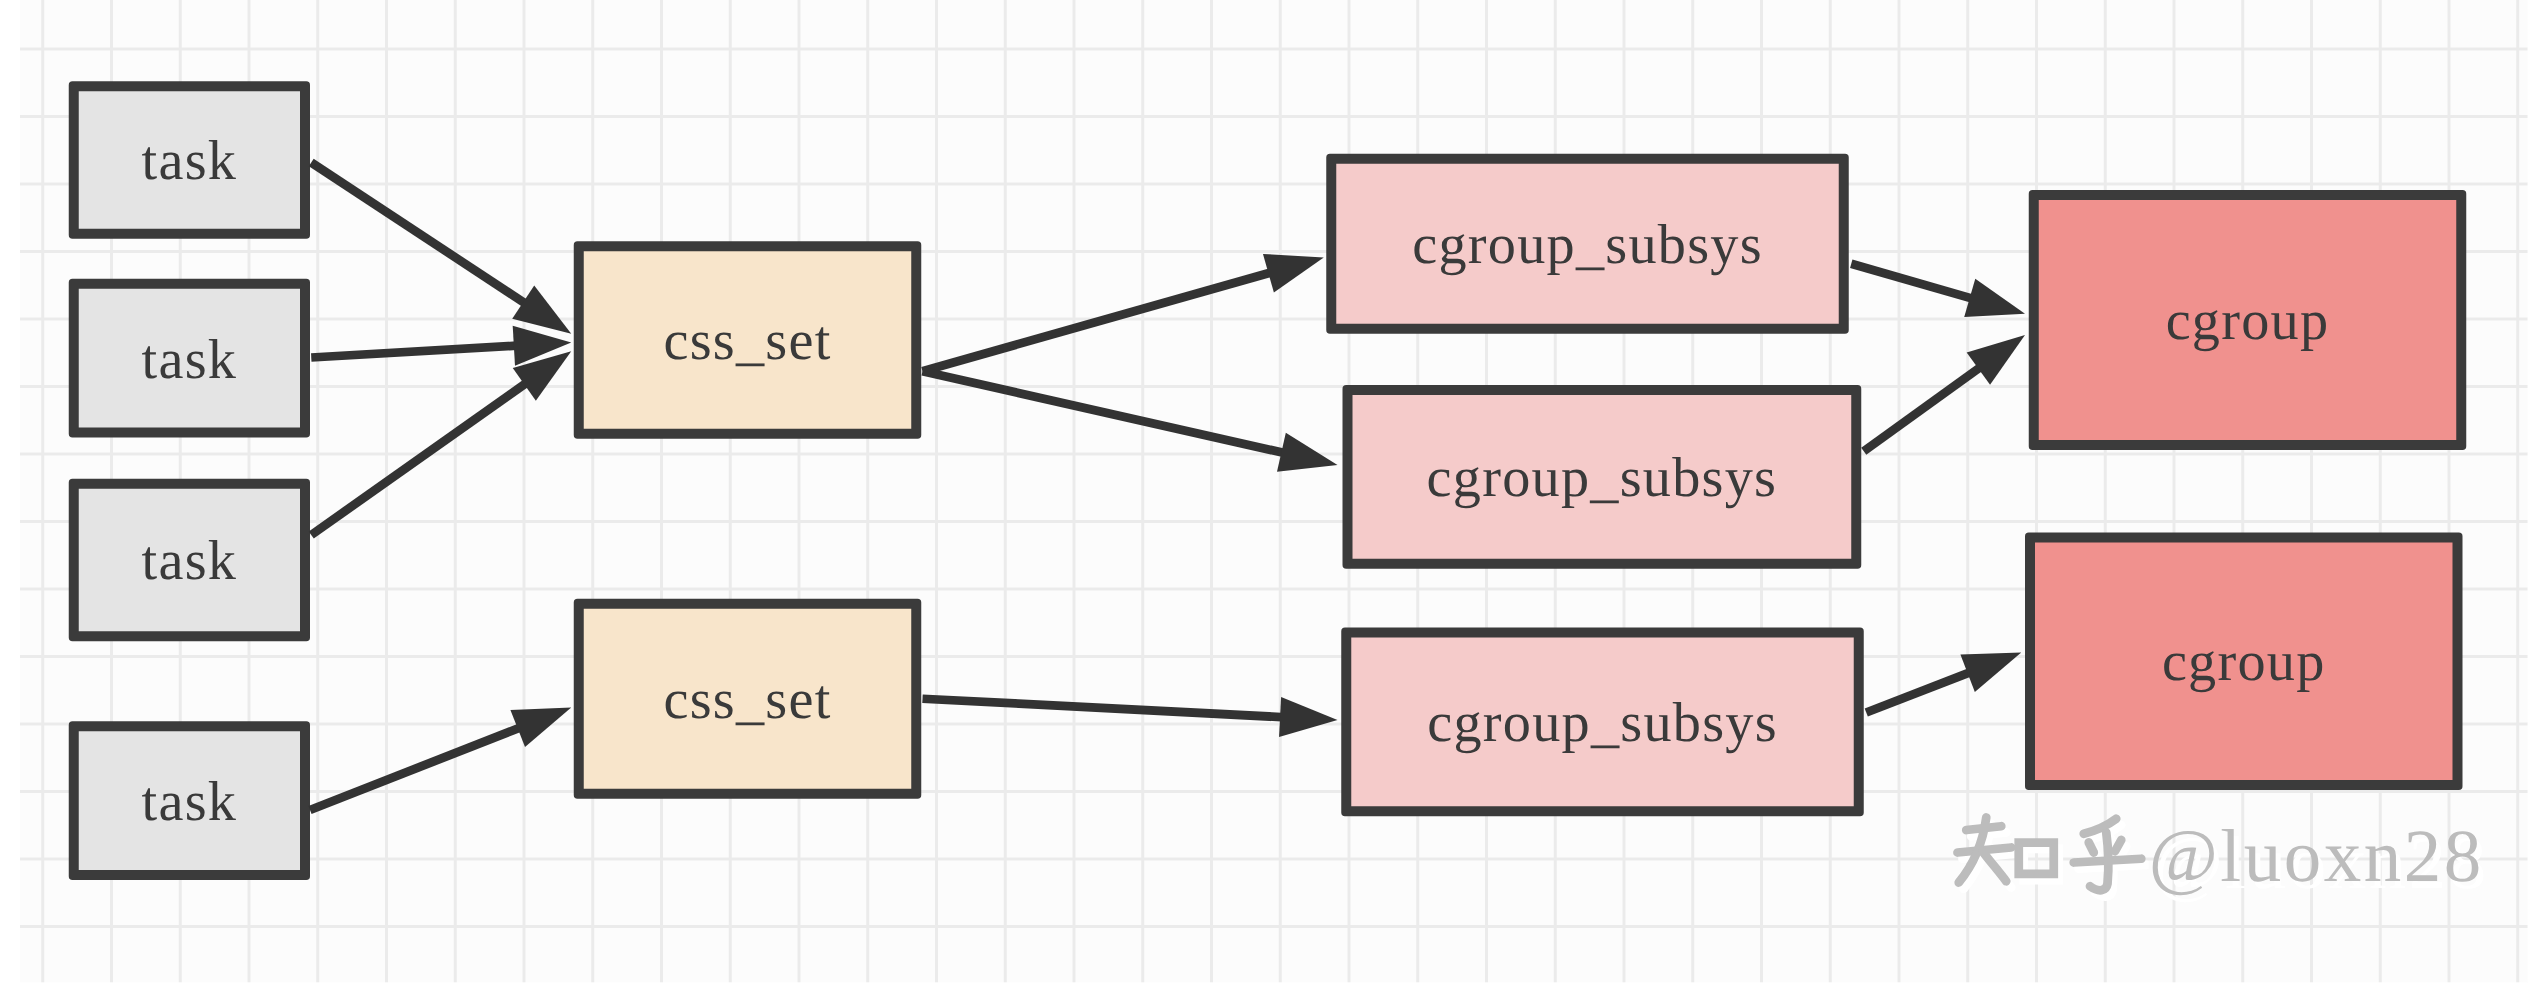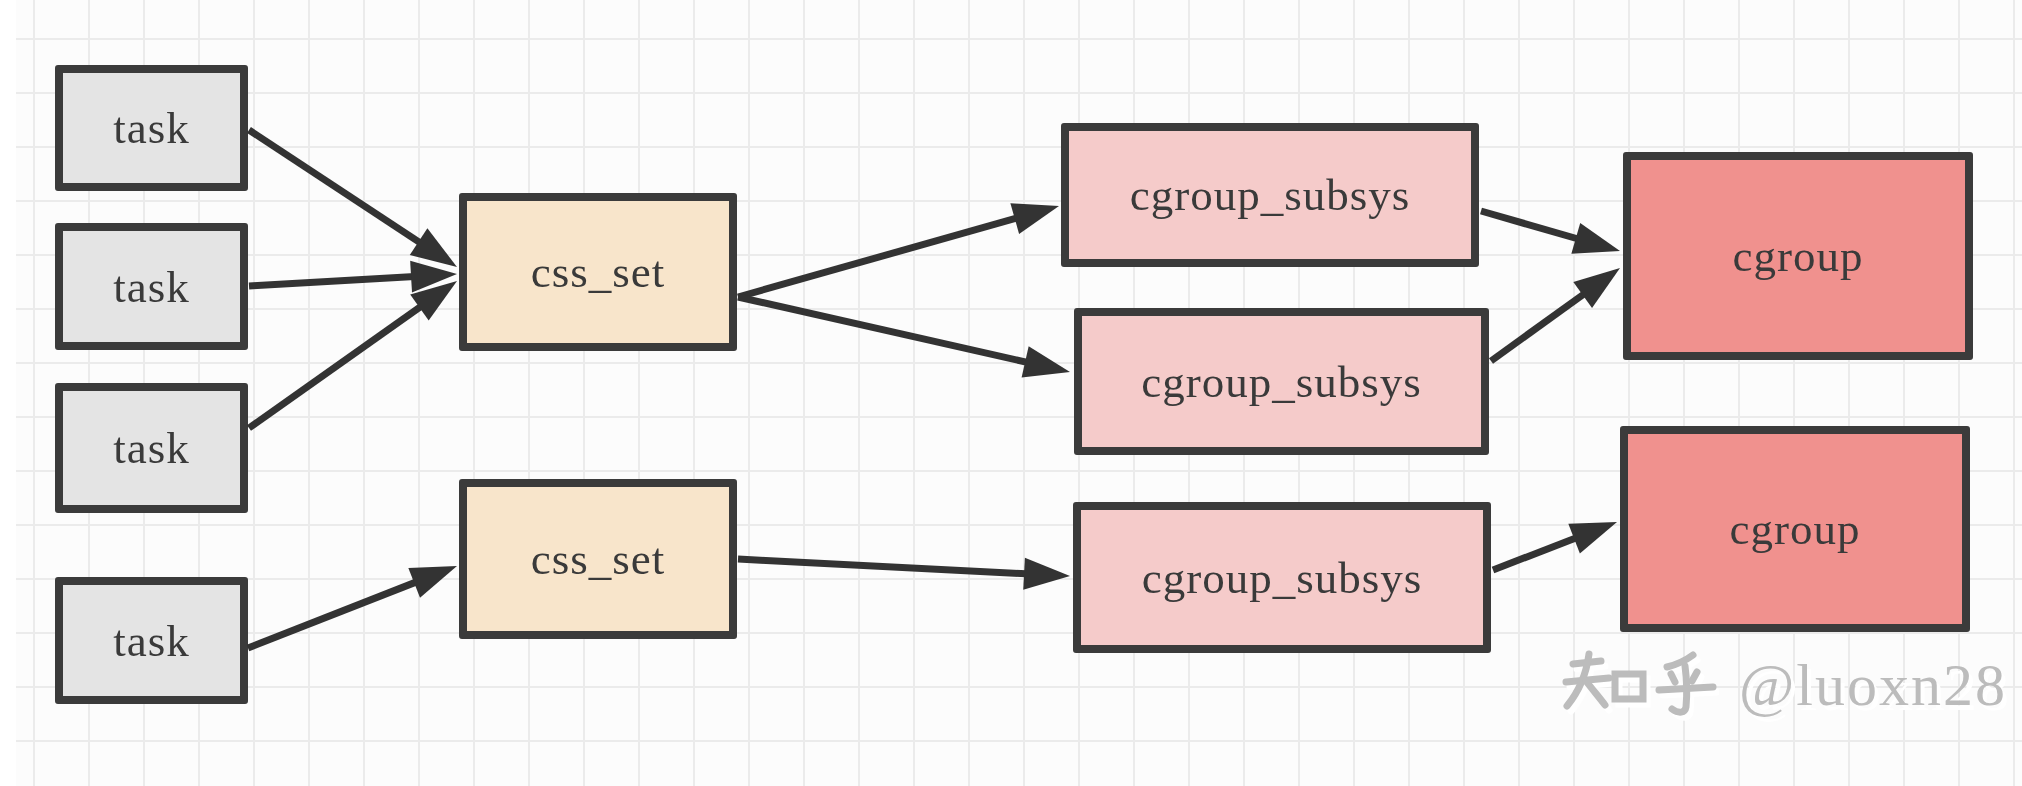--- a/index.html
+++ b/index.html
@@ -43,21 +43,20 @@
     top: 0;
     pointer-events: none;
     filter: blur(0.3px);
   }
   .watermark {
     position: absolute;
     left: 1545px;
     top: 648px;
     display: flex;
     align-items: center;
-    gap: 20px;
   }
   .wm-handle {
     font-size: 60px;
     color: var(--wm-color, #bcbcbc);
     text-shadow: 4px 5px 0 #ffffff;
     letter-spacing: 2px;
     white-space: nowrap;
   }
   .wm-cjk { display: block; }
 </style>

